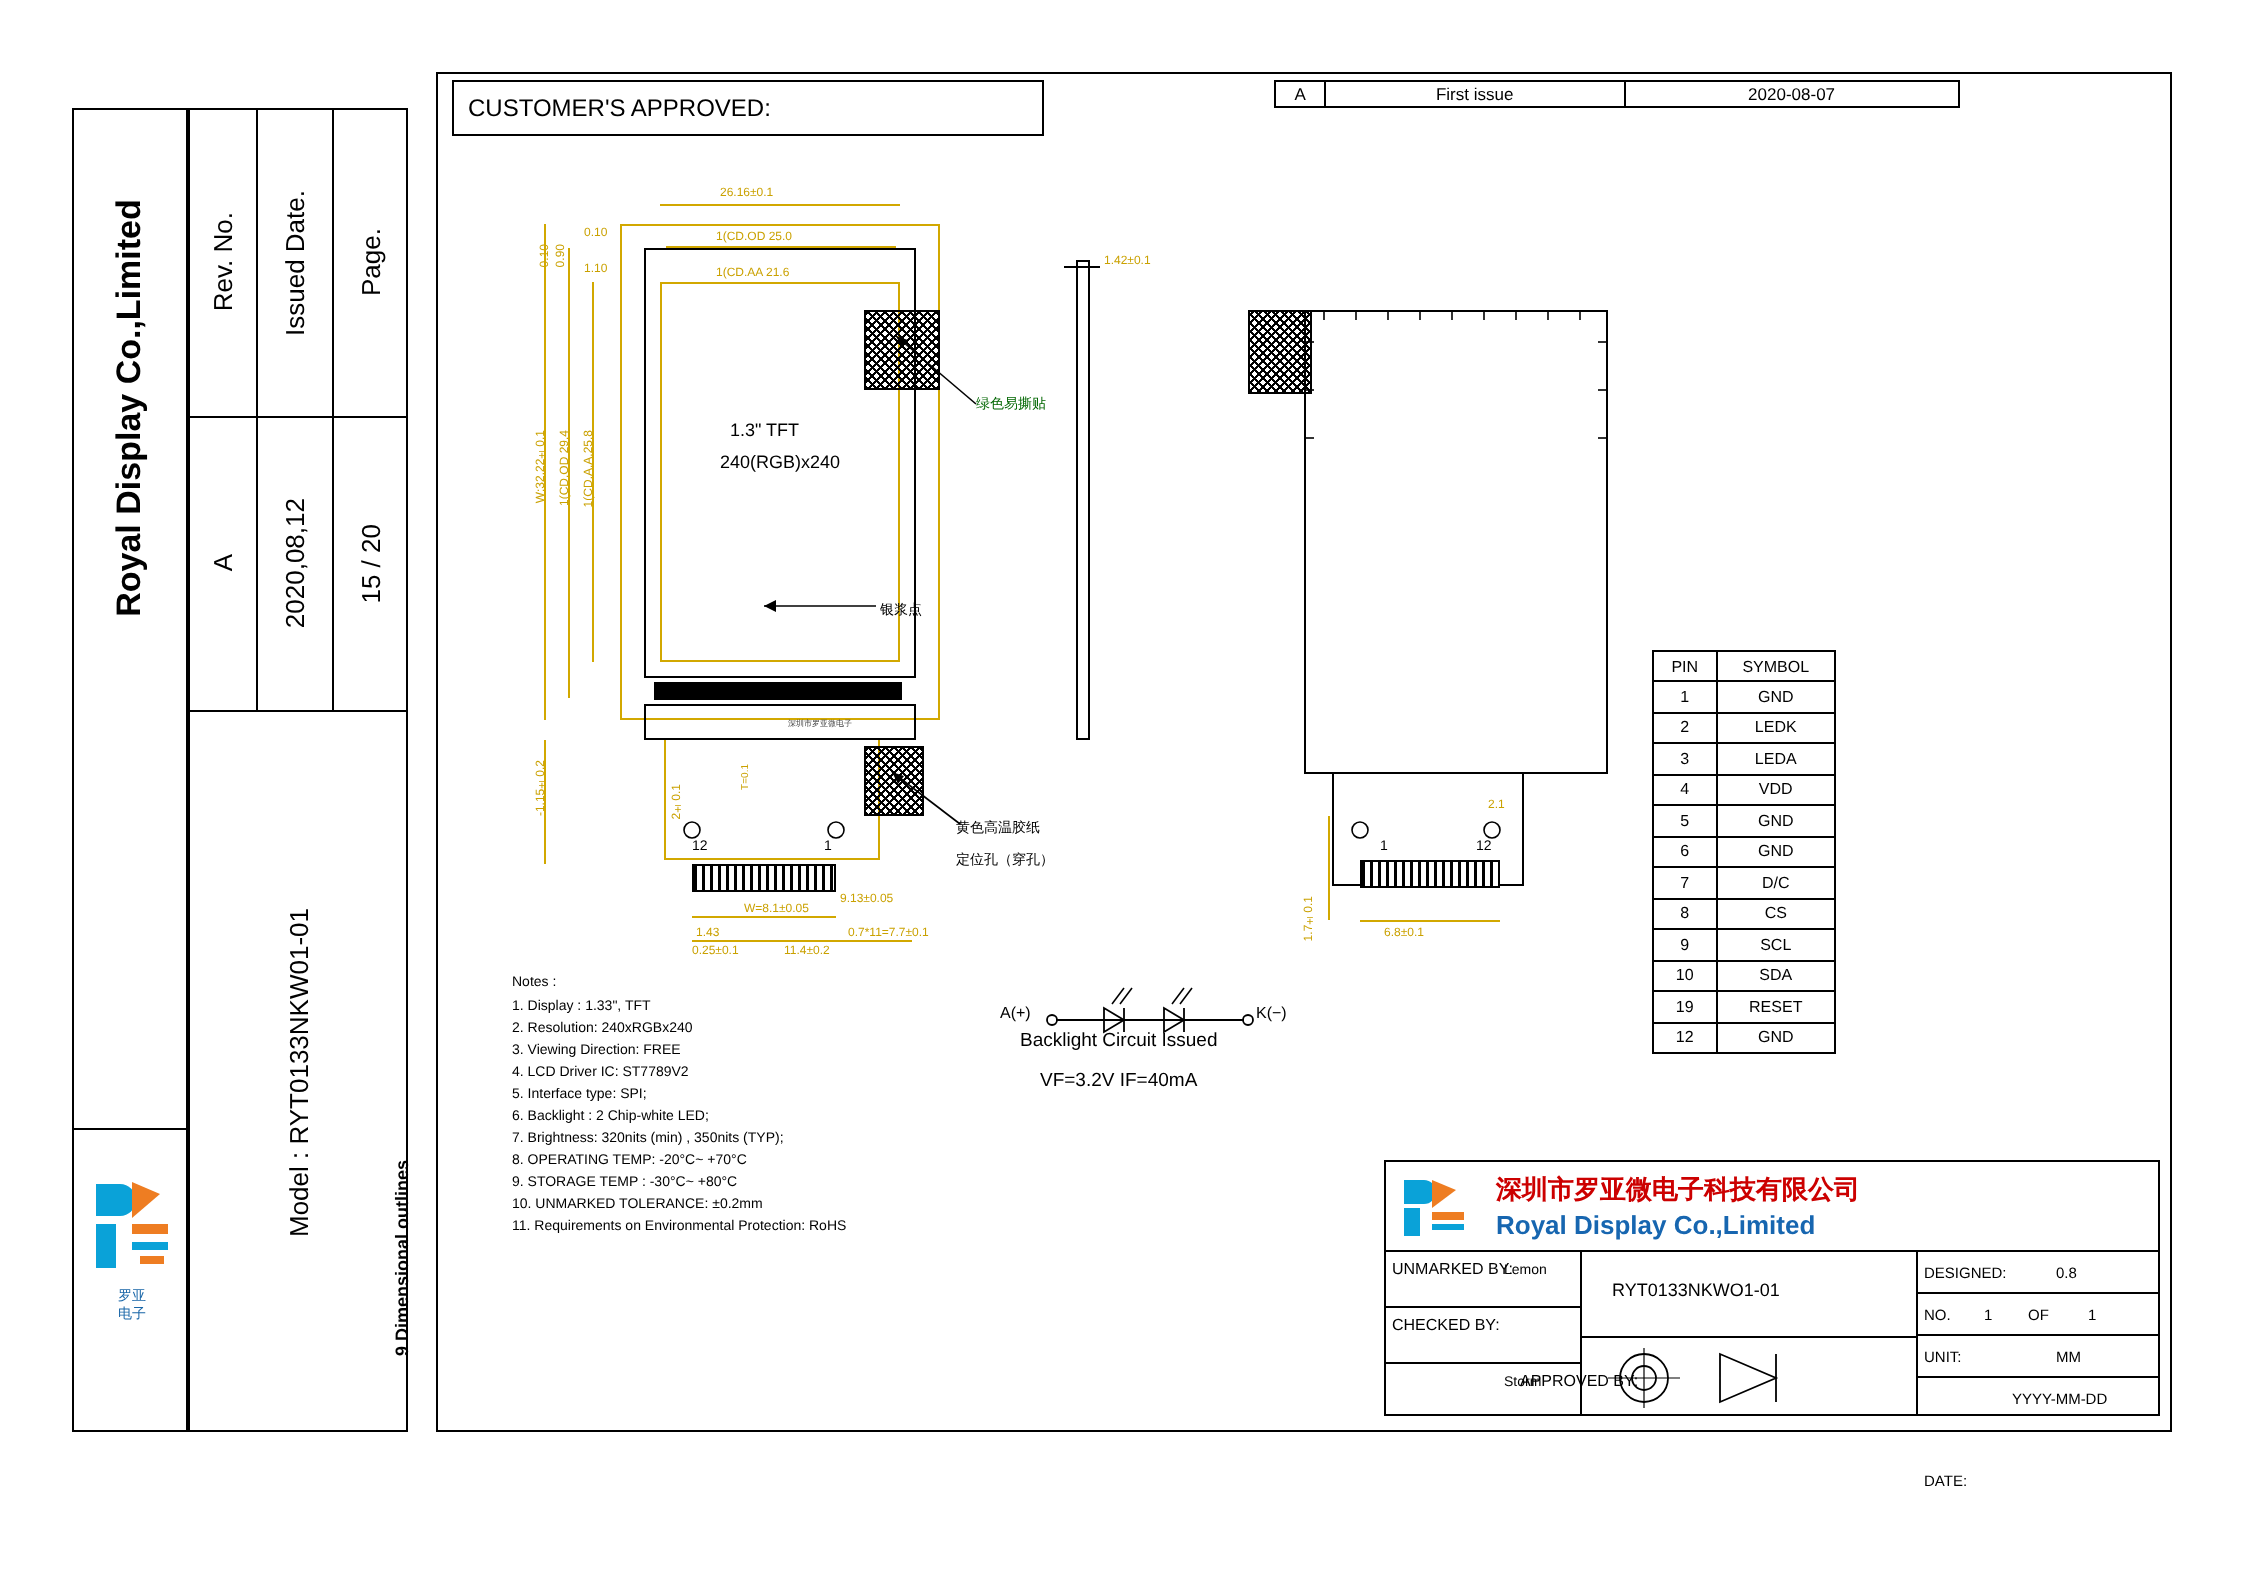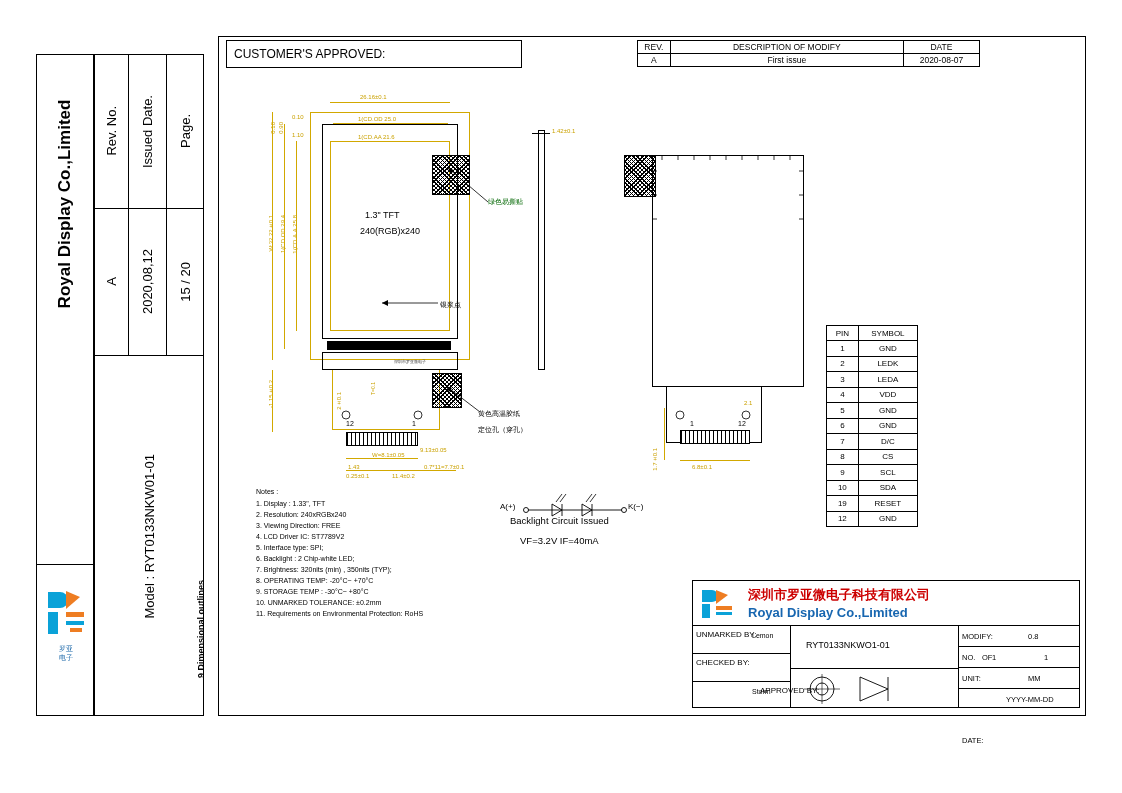--- a/index.html
+++ b/index.html
@@ -79,25 +79,20 @@
     <span class="vtext" style="font-size:9px;font-weight:bold;">9 Dimensional outlines</span>
   </div>
 
   <div class="bx bdr" style="left:218px;top:36px;width:868px;height:680px;"></div>
 
   <div class="bx bdr" style="left:226px;top:40px;width:296px;height:28px;"></div>
   <div class="bx" style="left:234px;top:47px;font-size:12px;">CUSTOMER'S APPROVED:</div>
 
   <table class="rev" style="position:absolute;left:637px;top:40px;width:343px;">
     <tbody>
-        <tr>
-      <th style="width:32px;">REV.</th>
-      <th style="width:235px;">DESCRIPTION OF MODIFY</th>
-      <th style="width:76px;">DATE</th>
-    </tr>
     <tr>
       <td>A</td>
       <td>First issue</td>
       <td>2020-08-07</td>
     </tr>
   </tbody>
     </table>
 
   <div class="bx" style="left:310px;top:112px;width:160px;height:248px;border:1px solid #d2a800;"></div>
 
@@ -344,24 +339,24 @@
     <circle cx="22" cy="17" r="6" fill="none" stroke="#000" stroke-width="0.9"></circle>
     <line x1="4" y1="17" x2="40" y2="17" stroke="#000" stroke-width="0.6"></line>
     <line x1="22" y1="2" x2="22" y2="32" stroke="#000" stroke-width="0.6"></line>
     <polygon points="60,5 60,29 88,17" fill="none" stroke="#000" stroke-width="0.9"></polygon>
     <line x1="88" y1="5" x2="88" y2="29" stroke="#000" stroke-width="0.9"></line>
   </svg>
 
   <div class="bline" style="left:958px;top:646px;width:122px;height:1px;"></div>
   <div class="bline" style="left:958px;top:667px;width:122px;height:1px;"></div>
   <div class="bline" style="left:958px;top:688px;width:122px;height:1px;"></div>
-  <div class="bx" style="left:962px;top:632px;font-size:7.5px;">MODIFY:</div>
+  <div class="bx" style="left:962px;top:632px;font-size:7.5px;">DESIGNED:</div>
   <div class="bx" style="left:1028px;top:632px;font-size:7.5px;">0.8</div>
   <div class="bx" style="left:962px;top:653px;font-size:7.5px;">NO.</div>
   <div class="bx" style="left:992px;top:653px;font-size:7.5px;">1</div>
-  <div class="bx" style="left:982px;top:653px;font-size:7.5px;">OF</div>
+  <div class="bx" style="left:1014px;top:653px;font-size:7.5px;">OF</div>
   <div class="bx" style="left:1044px;top:653px;font-size:7.5px;">1</div>
   <div class="bx" style="left:962px;top:674px;font-size:7.5px;">UNIT:</div>
   <div class="bx" style="left:1028px;top:674px;font-size:7.5px;">MM</div>
   <div class="bx" style="left:962px;top:736px;font-size:7.5px;">DATE:</div>
   <div class="bx" style="left:1006px;top:695px;font-size:7.5px;">YYYY-MM-DD</div>
 
 </div>
 
 </body></html>

